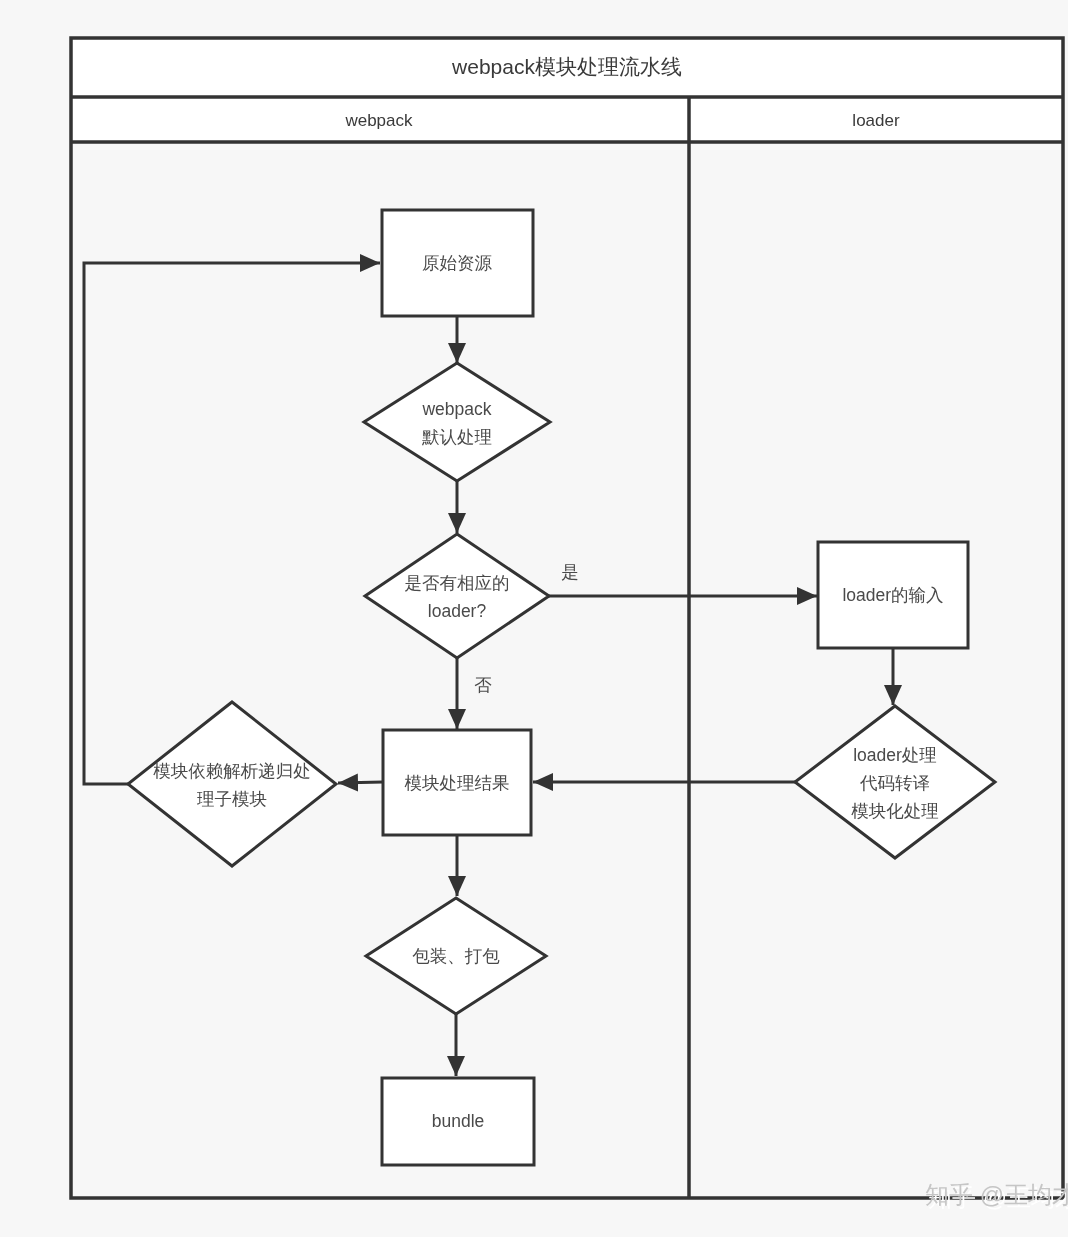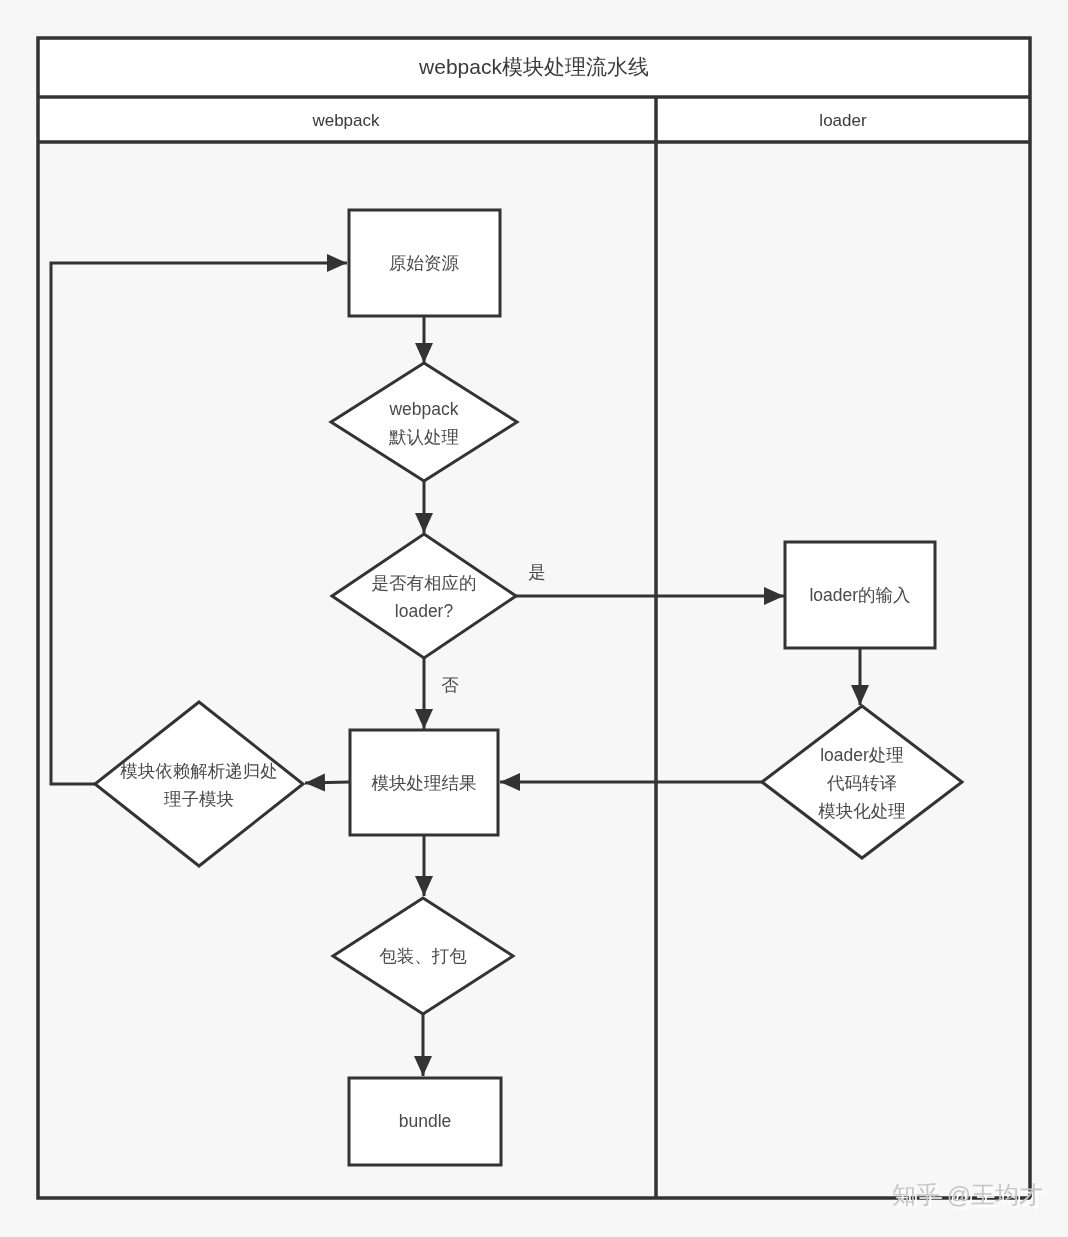--- a/index.html
+++ b/index.html
@@ -8,20 +8,21 @@
     width: 1068px;
     height: 1237px;
     background: #f7f7f7;
     font-family: "Liberation Sans", "DejaVu Sans", sans-serif;
     overflow: hidden;
   }
   .stage {
     position: relative;
     width: 900px;
     height: 1237px;
+    padding-left: 33px;
   }
   svg { display: block; }
   .frame-rect    { fill: none; stroke: #333333; stroke-width: 3.5; }
   .row-fill      { fill: #ffffff; stroke: none; }
   .sep-line      { stroke: #333333; stroke-width: 3.5; fill: none; }
   .node-shape    { fill: #ffffff; stroke: #333333; stroke-width: 3; }
   .edge          { stroke: #333333; stroke-width: 3; fill: none; }
   .title-text    { font-size: 21px; fill: #3a3a3a; text-anchor: middle; }
   .lane-text     { font-size: 17px; fill: #3a3a3a; text-anchor: middle; }
   .node-text     { font-size: 17.5px; fill: #4a4a4a; text-anchor: middle; }

